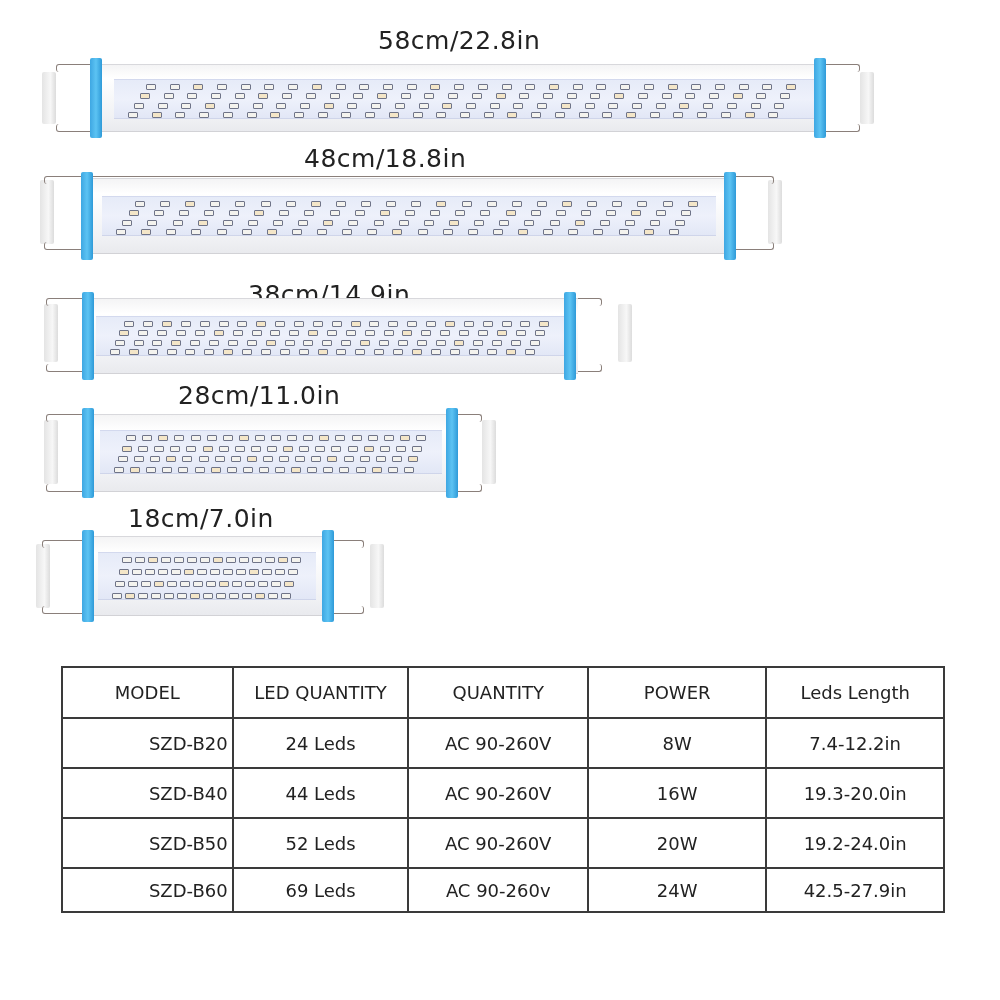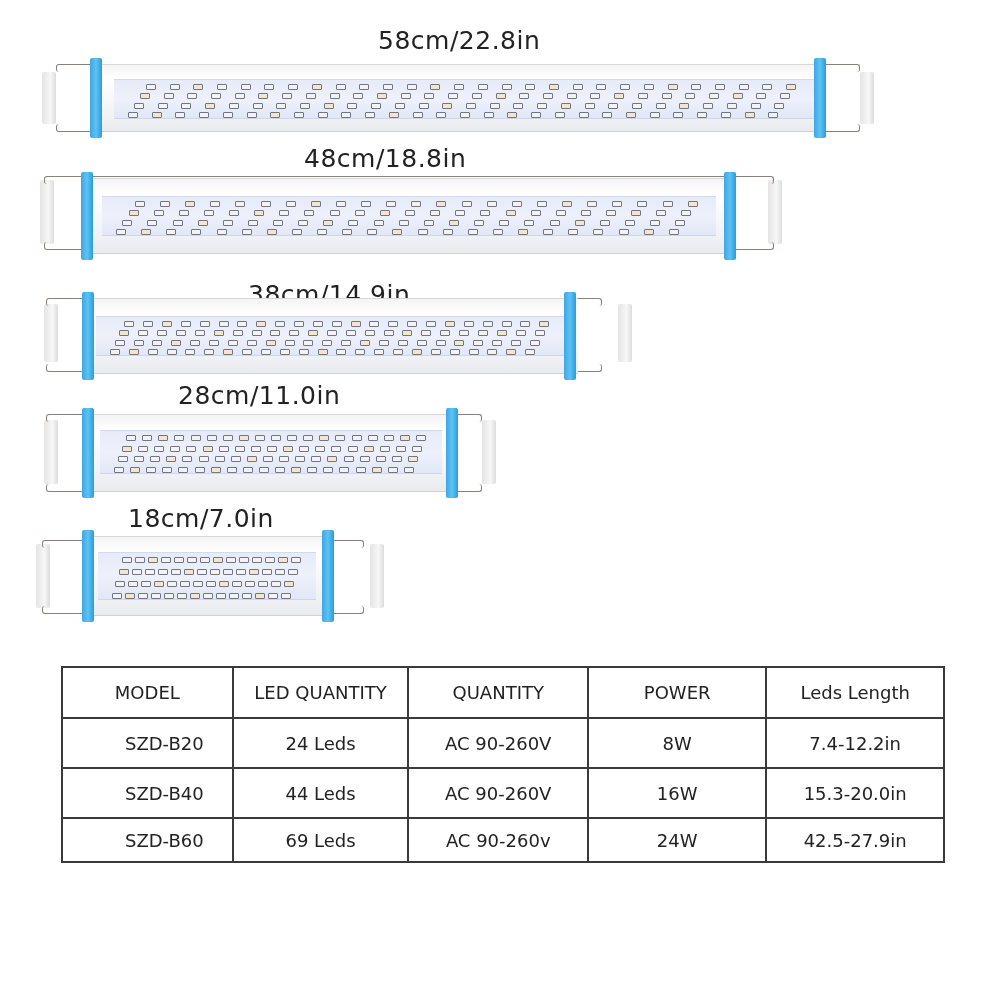--- a/index.html
+++ b/index.html
@@ -72,21 +72,21 @@
   }
   table.spec th, table.spec td {
     border: 2px solid #3a3a3a;
     text-align: center;
     font-weight: normal;
     height: 50px;
     padding: 0 4px;
     white-space: nowrap;
   }
   table.spec th { height: 51px; }
-  table.spec td.model { text-align: center; padding-left: 38px; }
+  table.spec td.model { text-align: right; padding-left: 38px; }
 </style>
 </head>
 <body>
 
 <div class="size-label" style="left:378px; top:26px;">58cm/22.8in</div>
 <div class="size-label" style="left:304px; top:144px;">48cm/18.8in</div>
 <div class="size-label" style="left:248px; top:264px;margin-top:16px;">38cm/14.9in</div>
 <div class="size-label" style="left:178px; top:381px;">28cm/11.0in</div>
 <div class="size-label" style="left:128px; top:504px;">18cm/7.0in</div>
 
@@ -594,21 +594,28 @@
       <td>24 Leds</td>
       <td>AC 90-260V</td>
       <td>8W</td>
       <td>7.4-12.2in</td>
     </tr>
     <tr>
       <td class="model">SZD-B40</td>
       <td>44 Leds</td>
       <td>AC 90-260V</td>
       <td>16W</td>
-      <td>15.3-20.0in</td>
+      <td>19.3-20.0in</td>
+    </tr>
+    <tr>
+      <td class="model">SZD-B50</td>
+      <td>52 Leds</td>
+      <td>AC 90-260V</td>
+      <td>20W</td>
+      <td>19.2-24.0in</td>
     </tr>
     <tr>
       <td class="model" style="height:44px;">SZD-B60</td>
       <td style="height:44px;margin-left:36px;">69 Leds</td>
       <td style="height:44px;">AC 90-260v</td>
       <td style="height:44px;">24W</td>
       <td style="height:44px;">42.5-27.9in</td>
     </tr>
   </tbody>
 </table>

